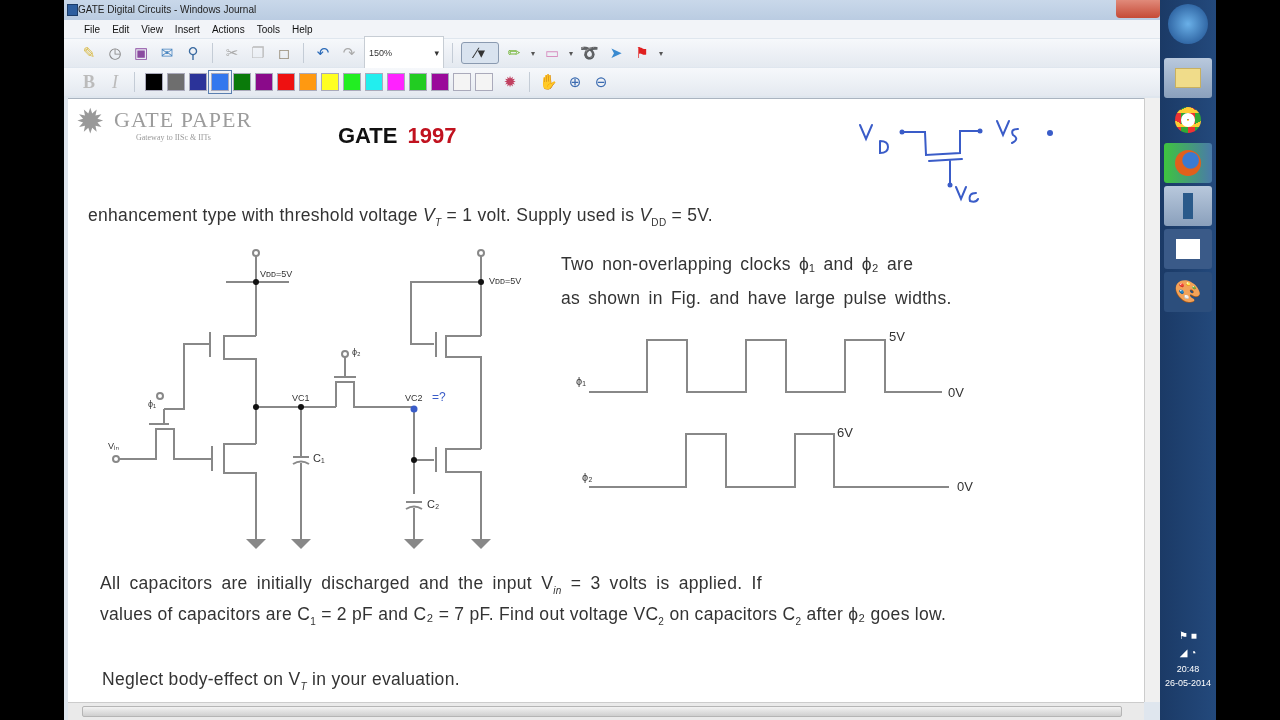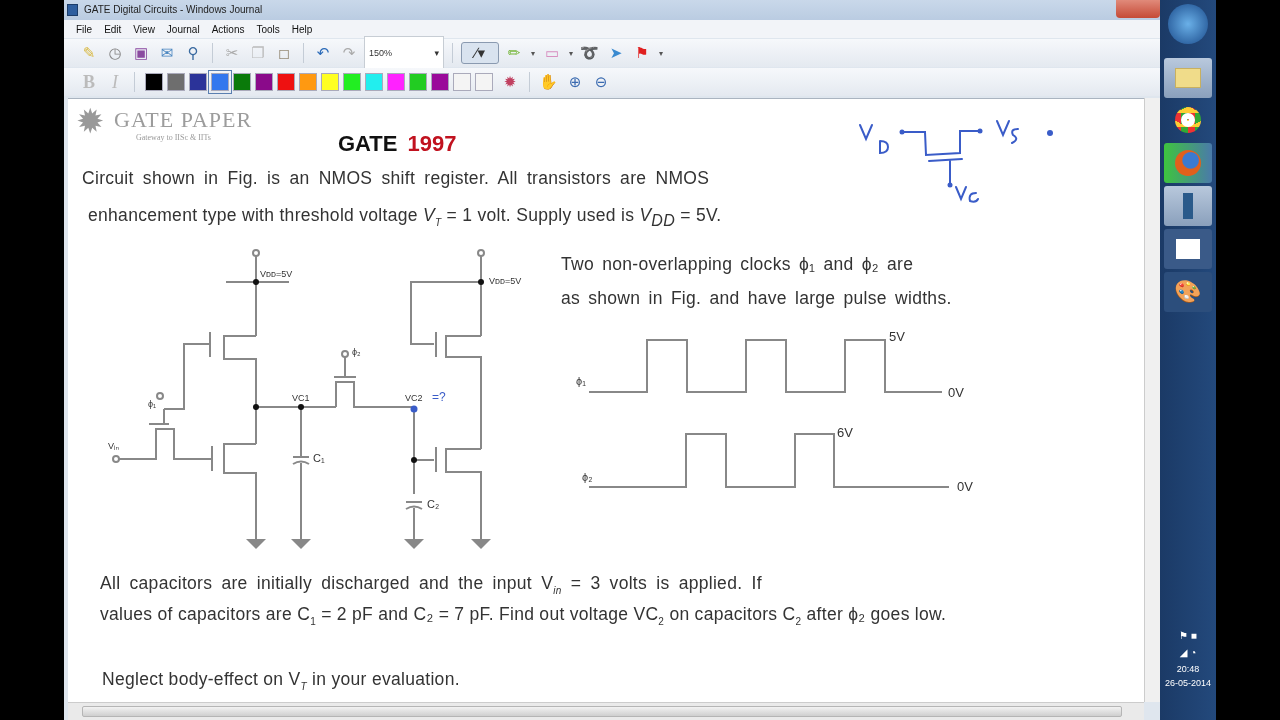--- a/index.html
+++ b/index.html
@@ -1,22 +1,22 @@
 <!DOCTYPE html>
 <html><head>
 <meta charset="utf-8">
 <style>
 *{box-sizing:border-box;margin:0;padding:0}
 html,body{width:1280px;height:720px;overflow:hidden;background:#000;font-family:"Liberation Sans",sans-serif}
 #screen{position:absolute;left:0;top:0;width:1280px;height:720px;background:#000}
 #window{position:absolute;left:64px;top:0;width:1096px;height:720px;background:#dfe6ee}
-#titlebar{position:absolute;left:0;top:0;width:1096px;height:28px;background:linear-gradient(#c9d8ea,#b4c7de);font-size:10px;color:#222;padding-left:20px;line-height:20px}
+#titlebar{position:absolute;left:0;top:0;width:1096px;height:28px;background:linear-gradient(#c9d8ea,#b4c7de);font-size:10px;color:#222;padding-left:14px;line-height:20px}
 #titlebar .appicon{position:absolute;left:3px;top:4px;width:11px;height:12px;background:#2f5f9f;border:1px solid #1c3d6a}
 #titlebar .close{position:absolute;right:0;top:0;width:44px;height:18px;background:linear-gradient(#e08a7a,#c54a36);border-radius:0 0 4px 4px}
-#menubar{position:absolute;left:0;top:20px;width:1096px;height:18px;background:#f2f4f8;font-size:10px;color:#111;display:flex;align-items:center;padding-left:6px;gap:0}
+#menubar{position:absolute;left:0;top:20px;width:1096px;height:18px;background:#f2f4f8;font-size:10px;color:#111;display:flex;align-items:center;padding-left:14px;gap:0}
 #menubar span{padding:0 6px;cursor:default}
 .toolbar{position:absolute;left:0;width:1096px;height:28px;background:linear-gradient(#f6f8fb,#e4e9f0);display:flex;align-items:center;padding-left:14px;gap:4px}
 #tb1{top:39px}
 #tb2{top:68px}
 .tbtn{width:22px;height:22px;display:flex;align-items:center;justify-content:center;font-size:15px;color:#555}
 .sep{width:1px;height:20px;background:#c4ccd6;margin:0 4px}
 .zoomsel{width:80px;height:34px;background:#fff;border:1px solid #c7cdd4;font-size:9px;color:#333;display:flex;align-items:center;justify-content:space-between;padding:0 4px}
 .swatch{width:18px;height:18px;border:1px solid #aab;margin:0 2px}
 .swatch.sel{outline:1px solid #5a7fb0;outline-offset:2px}
 #canvas{position:absolute;left:4px;top:98px;width:1076px;height:604px;background:#fff;overflow:hidden;border-top:1px solid #aab4c0}
@@ -24,39 +24,39 @@
 #hscroll{position:absolute;left:4px;top:702px;width:1076px;height:18px;background:#eaeaea;border-top:1px solid #ccc}
 #hscroll .thumb{position:absolute;left:14px;top:3px;width:1040px;height:11px;background:linear-gradient(#f2f2f2,#cfcfcf);border:1px solid #b5b5b5;border-radius:2px}
 #taskbar{position:absolute;left:1160px;top:0;width:56px;height:720px;background:linear-gradient(90deg,#1b3a66,#23497c)}
 .tbicon{position:absolute;left:4px;width:48px;height:40px;border-radius:3px;display:flex;align-items:center;justify-content:center}
 .tray{position:absolute;left:0;top:630px;width:56px;color:#fff;font-size:9px;text-align:center}
 .logo{position:absolute;left:8px;top:6px;color:#aaa;font-family:"Liberation Serif",serif}
 .logo .star{position:absolute;left:0;top:0;font-size:34px;color:#999;line-height:34px}
 .logo .name{position:absolute;left:38px;top:2px;font-size:22px;letter-spacing:1px;color:#9c9c9c;white-space:nowrap}
 .logo .tag{position:absolute;left:60px;top:28px;font-size:8px;color:#999;white-space:nowrap}
 .txt{position:absolute;font-size:17.5px;color:#333;white-space:nowrap;letter-spacing:0.3px}
-.title{position:absolute;left:270px;top:32px;font-size:22px;font-weight:bold;color:#111;white-space:nowrap}
+.title{position:absolute;left:270px;top:24px;font-size:22px;font-weight:bold;color:#111;white-space:nowrap}
 .title .yr{color:#c1121f;margin-left:10px}
 svg text{font-family:"Liberation Sans",sans-serif}
 </style>
 </head>
 <body>
 
 <div id="screen">
  <div id="window">
   <div id="titlebar">
    <span class="appicon"></span>
    <span>GATE Digital Circuits - Windows Journal</span>
    <span class="close"></span>
   </div>
   <div id="menubar">
    <span>File</span>
    <span>Edit</span>
    <span>View</span>
-   <span>Journal</span>
+   <span>Insert</span>
    <span>Actions</span>
    <span>Tools</span>
    <span>Help</span>
   </div>
   <div id="tb1" class="toolbar">
    <span class="tbtn" style="color:#d8b840">✎</span>
    <span class="tbtn" style="color:#888">◷</span>
    <span class="tbtn" style="color:#8a4aa0">▣</span>
    <span class="tbtn" style="color:#4a86c0">✉</span>
    <span class="tbtn" style="color:#3a6aa0">⚲</span>
@@ -112,22 +112,21 @@
   </div>
 
   <div id="canvas">
    <div class="logo">
     <span class="star">✹</span>
     <span class="name">GATE PAPER</span>
     <span class="tag">Gateway to IISc &amp; IITs</span>
    </div>
    <div class="title"><span>GATE</span><span class="yr">1997</span></div>
 
-   <div class="txt" style="left:14px;top:69px;word-spacing:4px">Circuit shown in Fig. is an NMOS shift register. All transistors are NMOS</div>
-   <div class="txt" style="left:20px;top:106px"><span>enhancement type with threshold voltage </span><i>V</i><sub style="font-size:10px;font-style:italic">T</sub><span> = 1 volt. Supply used is </span><i>V</i><sub style="font-size:16px;font-style:italic">DD</sub><span> = 5V.</span></div>
+   <div class="txt" style="left:20px;top:106px"><span>enhancement type with threshold voltage </span><i>V</i><sub style="font-size:10px;font-style:italic">T</sub><span> = 1 volt. Supply used is </span><i>V</i><sub style="font-size:10px;">DD</sub><span> = 5V.</span></div>
 
    <div class="txt" style="left:493px;top:189px;word-spacing:3px">as shown in Fig. and have large pulse widths.</div>
    <div class="txt" style="left:493px;top:155px;word-spacing:3px">Two non-overlapping clocks ϕ₁ and ϕ₂ are</div>
 
    <svg style="position:absolute;left:0;top:140px" width="480" height="320" viewBox="64 240 480 320">
     <g stroke="#888" stroke-width="2" fill="none">
 
      <circle cx="252" cy="254" r="3" fill="#fff"></circle>
      <line x1="252" y1="257" x2="252" y2="337"></line>
      <line x1="222" y1="283" x2="285" y2="283"></line>

